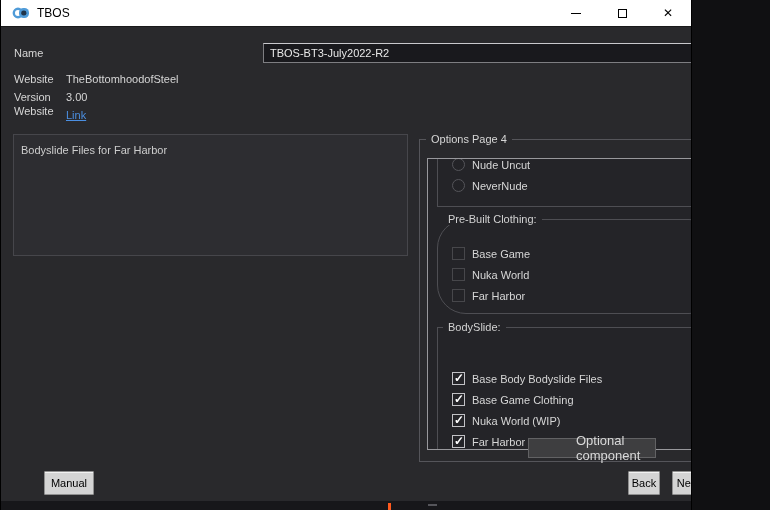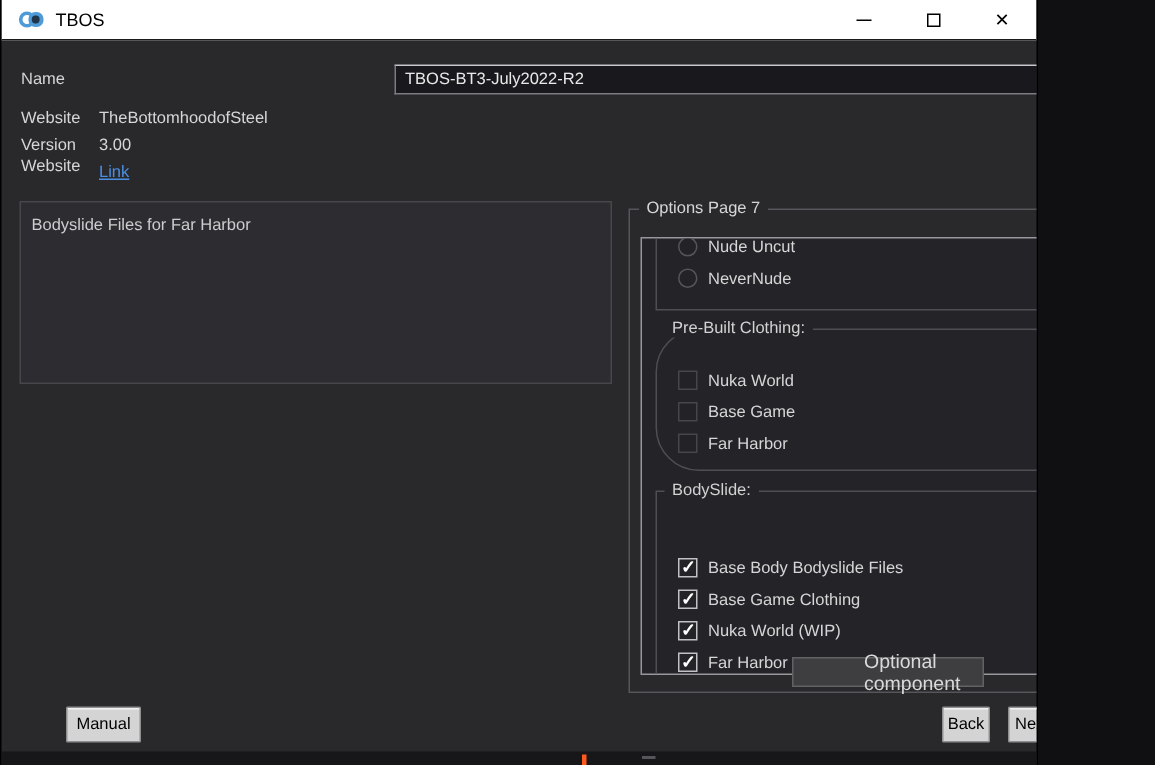--- a/index.html
+++ b/index.html
@@ -118,45 +118,45 @@
   <span class="val" style="left:65px;top:91px;">3.00</span>
 
   <span class="lbl" style="left:13px;top:105px;">Website</span>
   <span class="link" style="left:65px;top:109px;">Link</span>
 
   <div class="desc-box">
     <span class="desc-text">Bodyslide Files for Far Harbor</span>
   </div>
 
   <div class="options-box">
-    <span class="options-legend">Options Page 7</span>
+    <span class="options-legend">Options Page 4</span>
 
     <div class="viewport">
       <div class="scrollcontent">
 
         <div class="group g1">
           <div class="opt-row">
             <span class="radio" data-checked="false"></span>
             <span class="opt-label">Nude Uncut</span>
           </div>
           <div class="opt-row">
             <span class="radio" data-checked="false"></span>
             <span class="opt-label">NeverNude</span>
           </div>
         </div>
 
         <div class="group g2">
           <span class="group-legend">Pre-Built Clothing:</span>
           <div class="opt-row">
             <span class="cb" data-checked="false"></span>
+            <span class="opt-label">Base Game</span>
+          </div>
+          <div class="opt-row">
+            <span class="cb" data-checked="false"></span>
             <span class="opt-label">Nuka World</span>
-          </div>
-          <div class="opt-row">
-            <span class="cb" data-checked="false"></span>
-            <span class="opt-label">Base Game</span>
           </div>
           <div class="opt-row">
             <span class="cb" data-checked="false"></span>
             <span class="opt-label">Far Harbor</span>
           </div>
         </div>
 
         <div class="group g3">
           <span class="group-legend">BodySlide:</span>
           <div class="opt-row">

